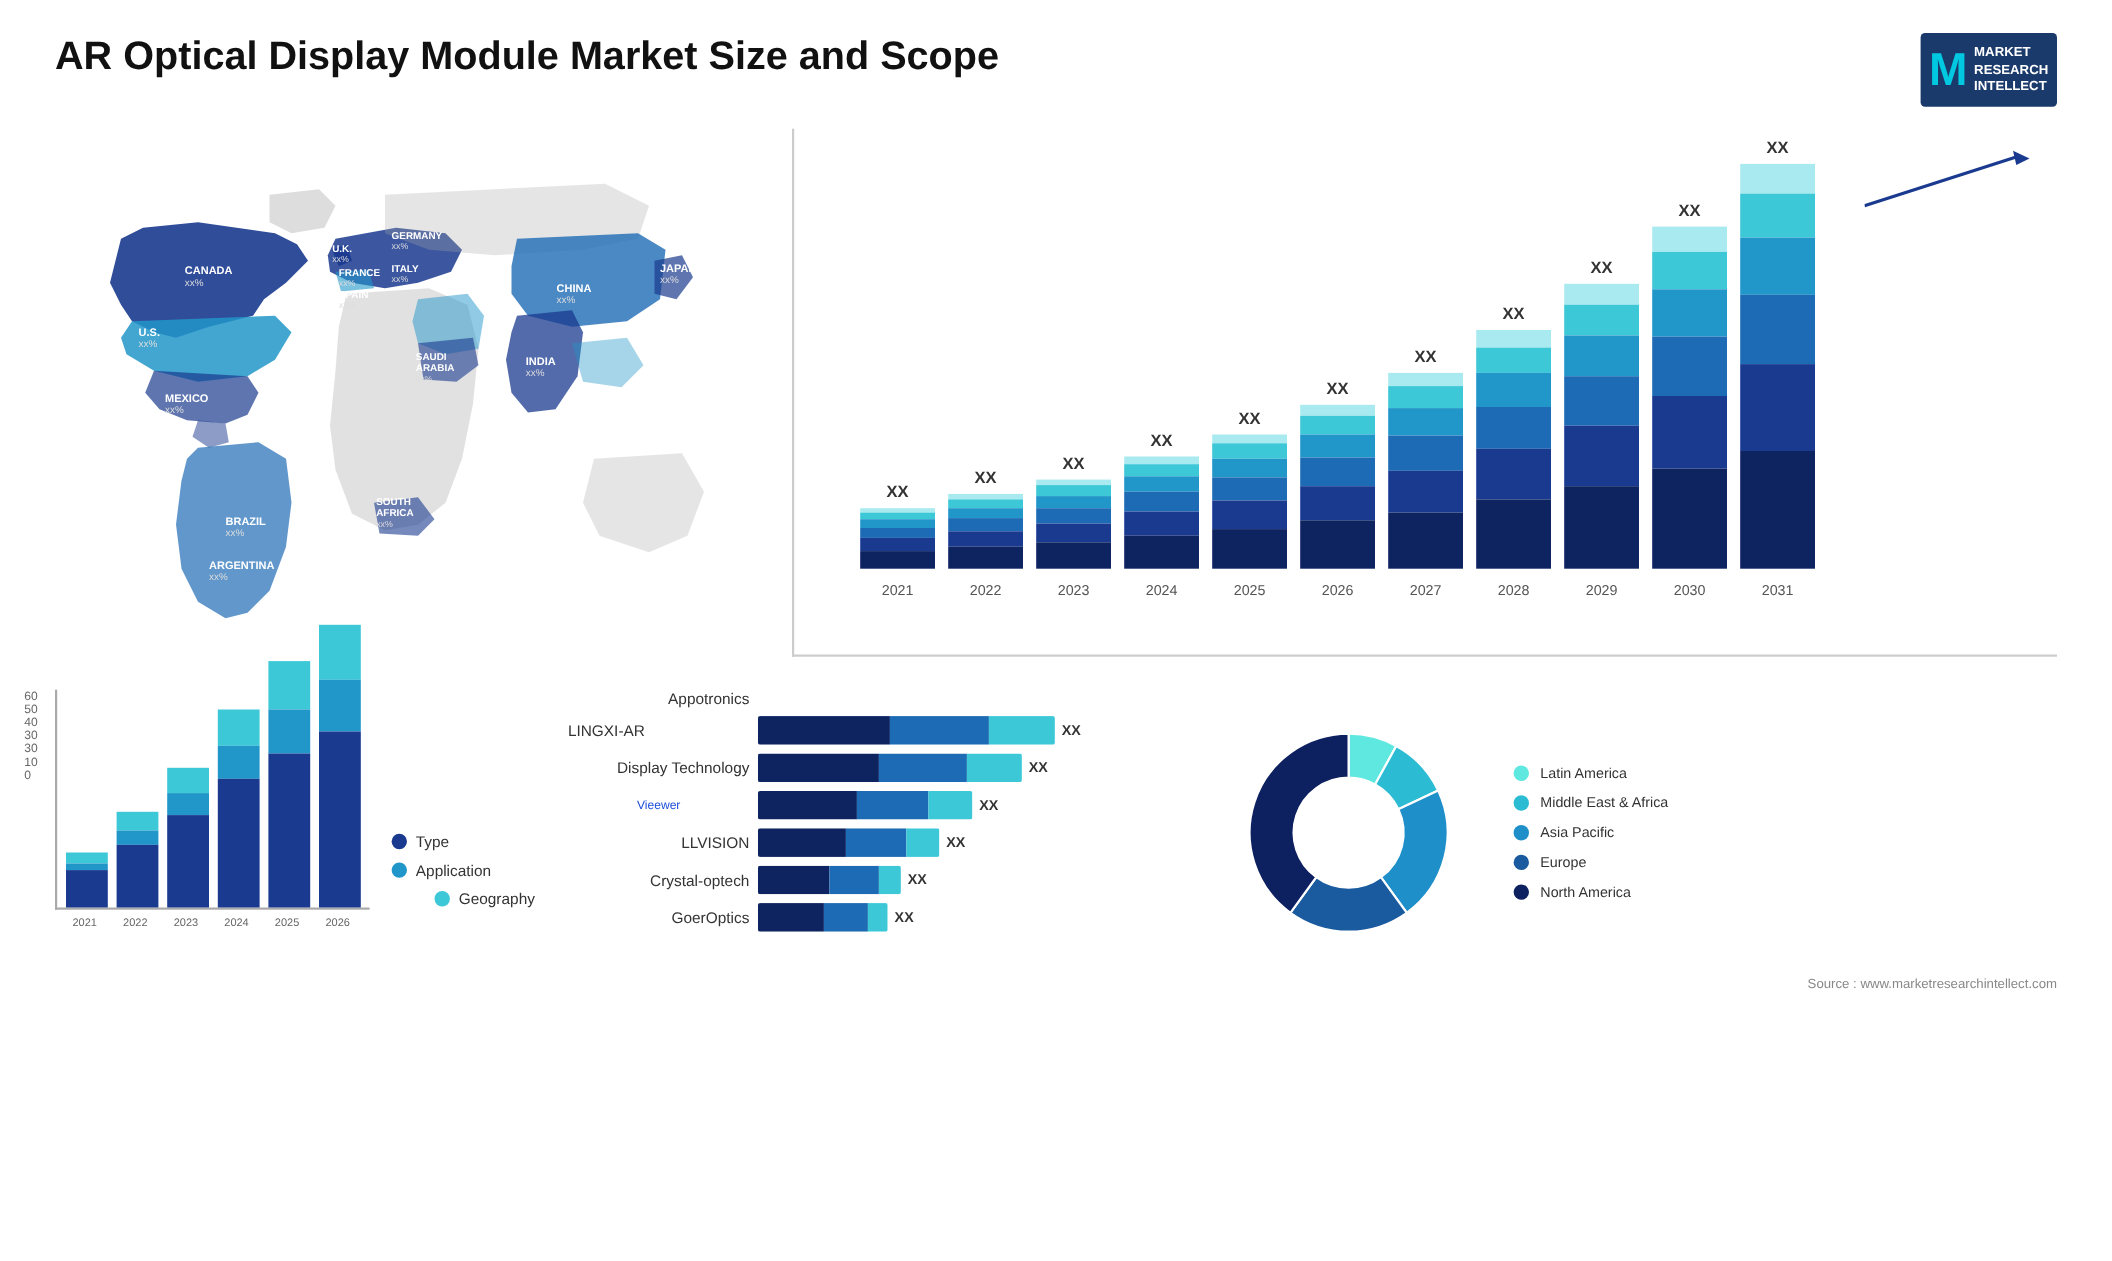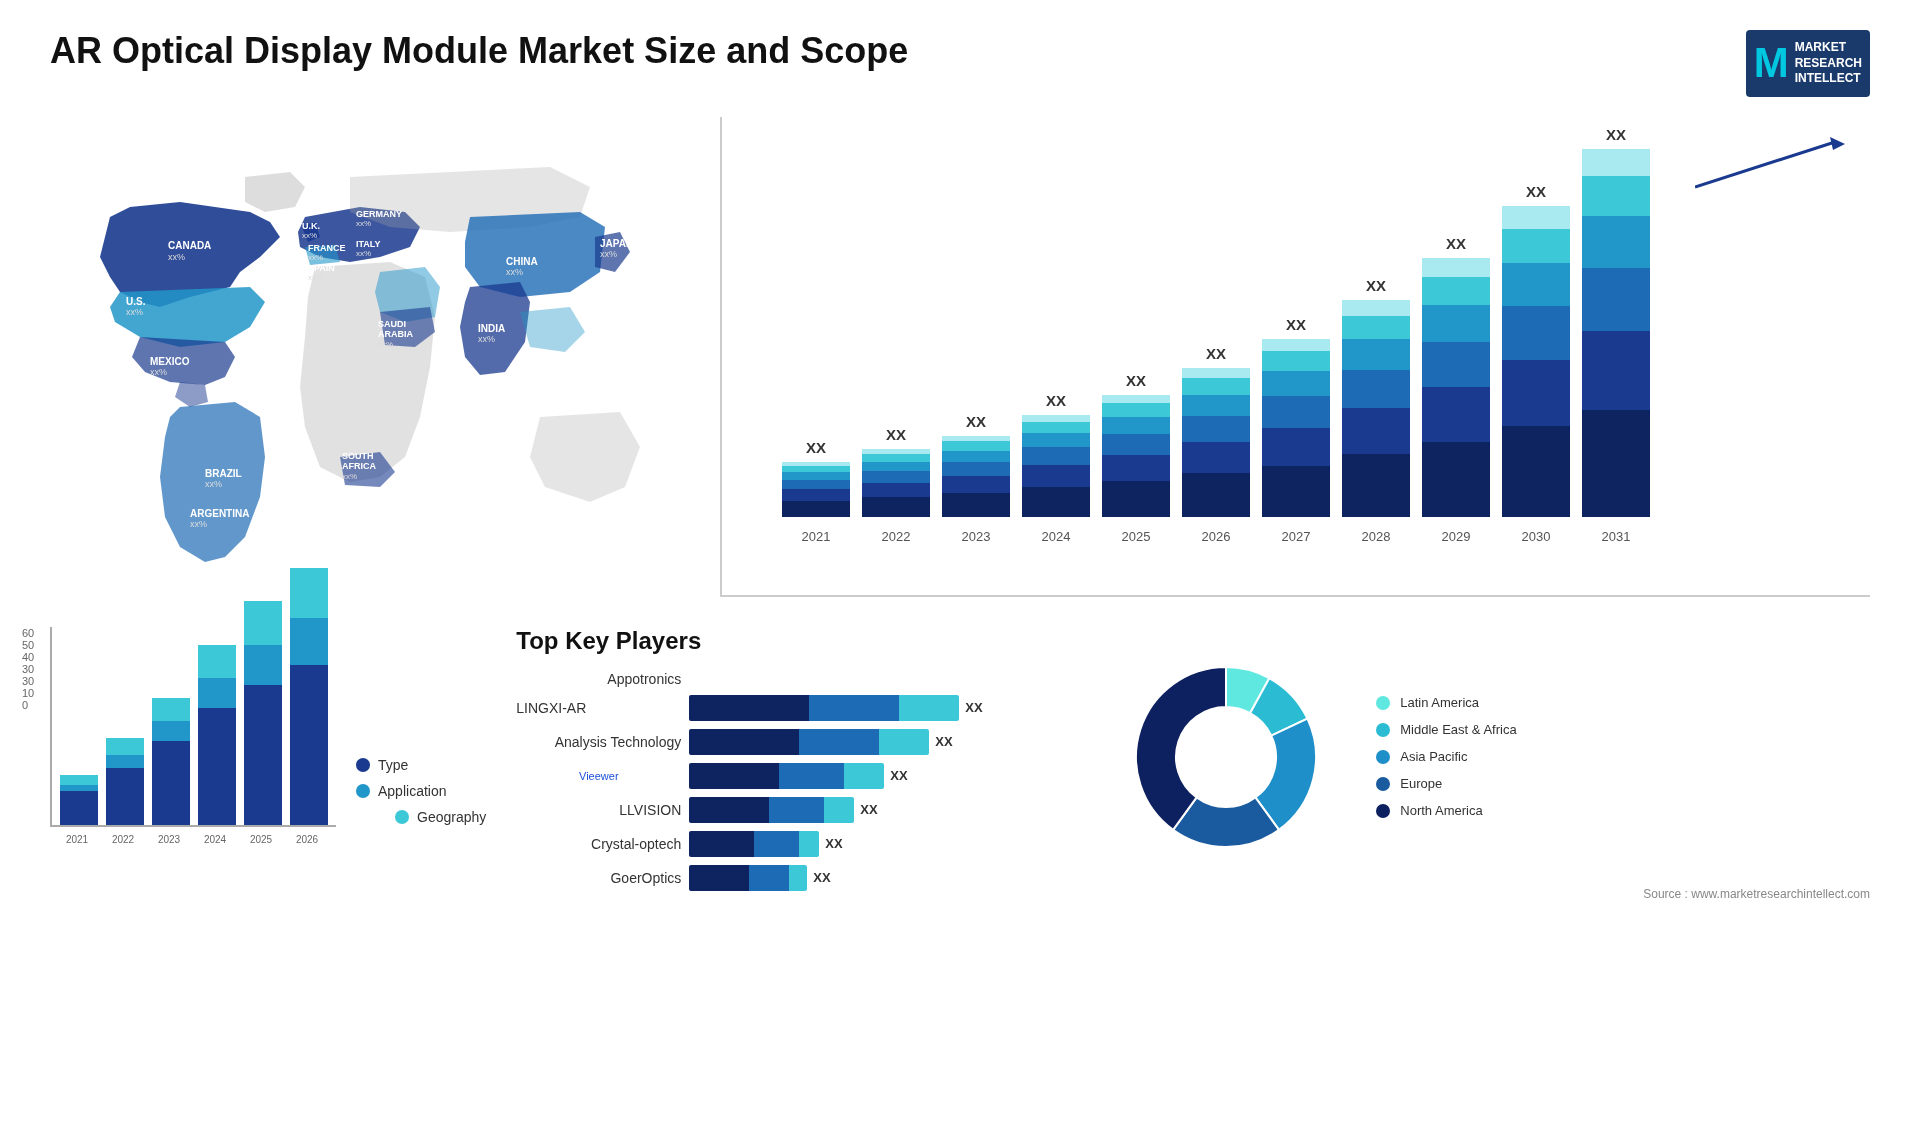--- a/index.html
+++ b/index.html
@@ -443,38 +443,37 @@
           </div>
           <div style="display: flex; align-items: center; gap: 8px; font-size: 14px; color: rgb(51, 51, 51); padding-left: 39px;">
             <span style="width:14px;height:14px;border-radius:50%;background:#3dc8d8;flex-shrink:0;"></span>
             <span>Geography</span>
           </div>
         </div>
     </div>
   </div>
 
   <div class="players-area" style="flex:0 0 560px;">
-    <div class="section-title">Top Key Players</div>
     <div class="players-list" id="playersList">
     <div style="display: flex; align-items: center; gap: 8px;">
           <div style="width: 165px; font-size: 14px; color: rgb(51, 51, 51); text-align: right;">Appotronics</div>
         </div>
         <div style="display: flex; align-items: center; gap: 8px;">
           <div style="width: 165px; font-size: 14px; color: rgb(51, 51, 51); text-align: left;">LINGXI-AR</div>
           <div style="display: flex; align-items: center; gap: 6px;">
             <div style="display: flex; height: 26px; border-radius: 2px; overflow: hidden;">
               <div style="width: 120px; height: 26px; background: rgb(13, 36, 96);"></div>
               <div style="width: 90px; height: 26px; background: rgb(30, 107, 181);"></div>
               <div style="width: 60px; height: 26px; background: rgb(61, 200, 216);"></div>
             </div>
             <span style="font-size: 13px; color: rgb(51, 51, 51); font-weight: 600;">XX</span>
           </div>
         </div>
         <div style="display: flex; align-items: center; gap: 8px;">
-          <div style="width: 165px; font-size: 14px; color: rgb(51, 51, 51); text-align: right;">Analysis Technology</div>
+          <div style="width: 165px; font-size: 14px; color: rgb(51, 51, 51); text-align: right;">Display Technology</div>
           <div style="display: flex; align-items: center; gap: 6px;">
             <div style="display: flex; height: 26px; border-radius: 2px; overflow: hidden;">
               <div style="width: 110px; height: 26px; background: rgb(13, 36, 96);"></div>
               <div style="width: 80px; height: 26px; background: rgb(30, 107, 181);"></div>
               <div style="width: 50px; height: 26px; background: rgb(61, 200, 216);"></div>
             </div>
             <span style="font-size: 13px; color: rgb(51, 51, 51); font-weight: 600;">XX</span>
           </div>
         </div>
         <div style="display: flex; align-items: center; gap: 8px;">

